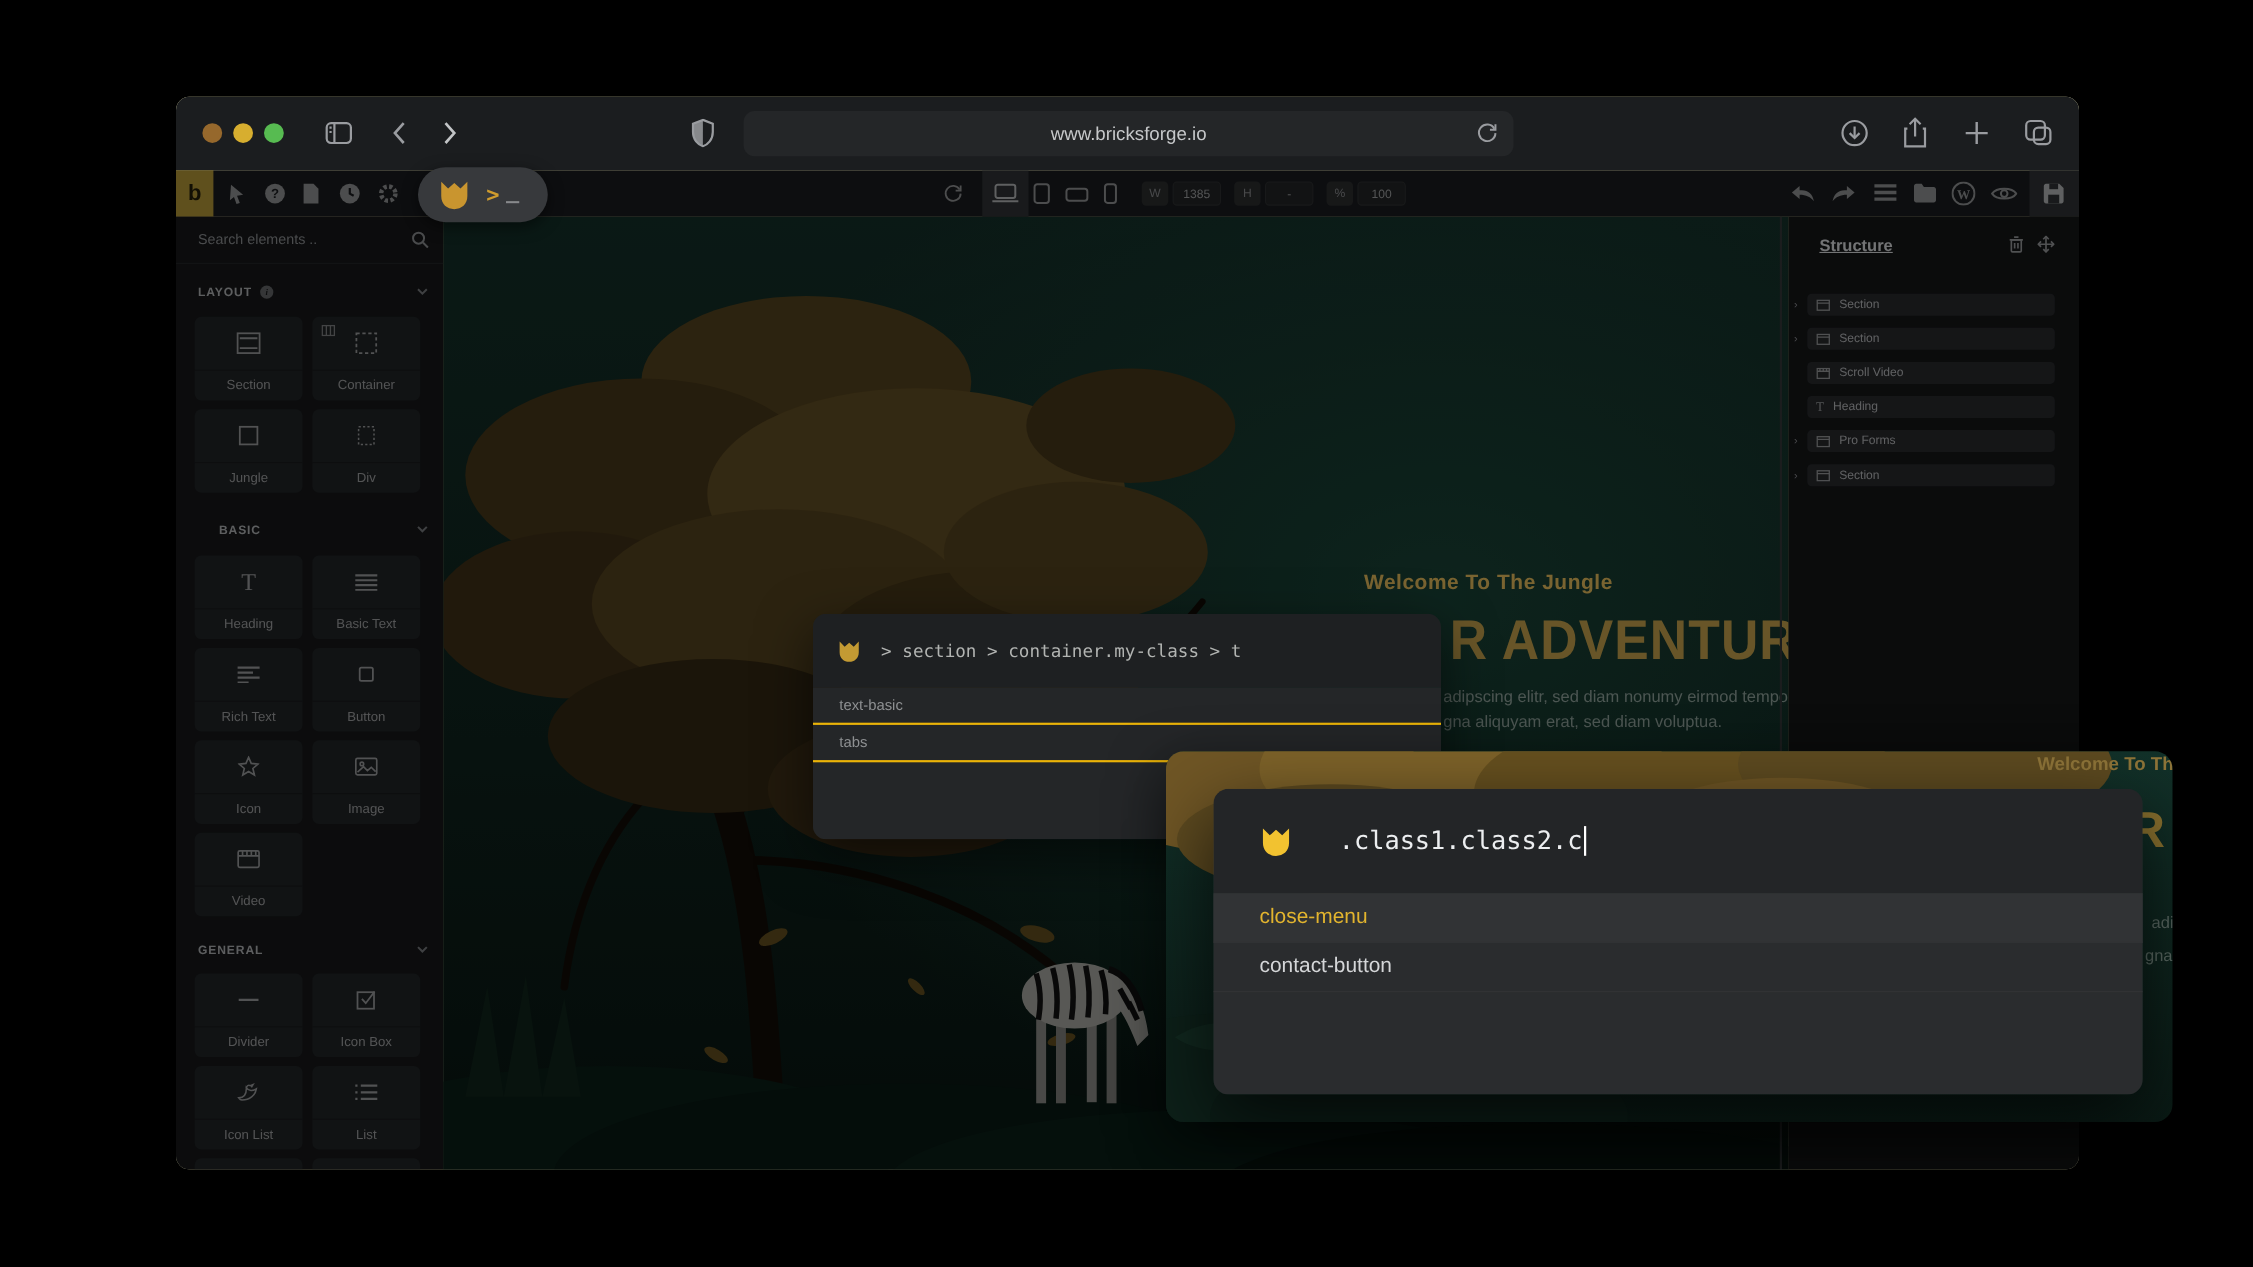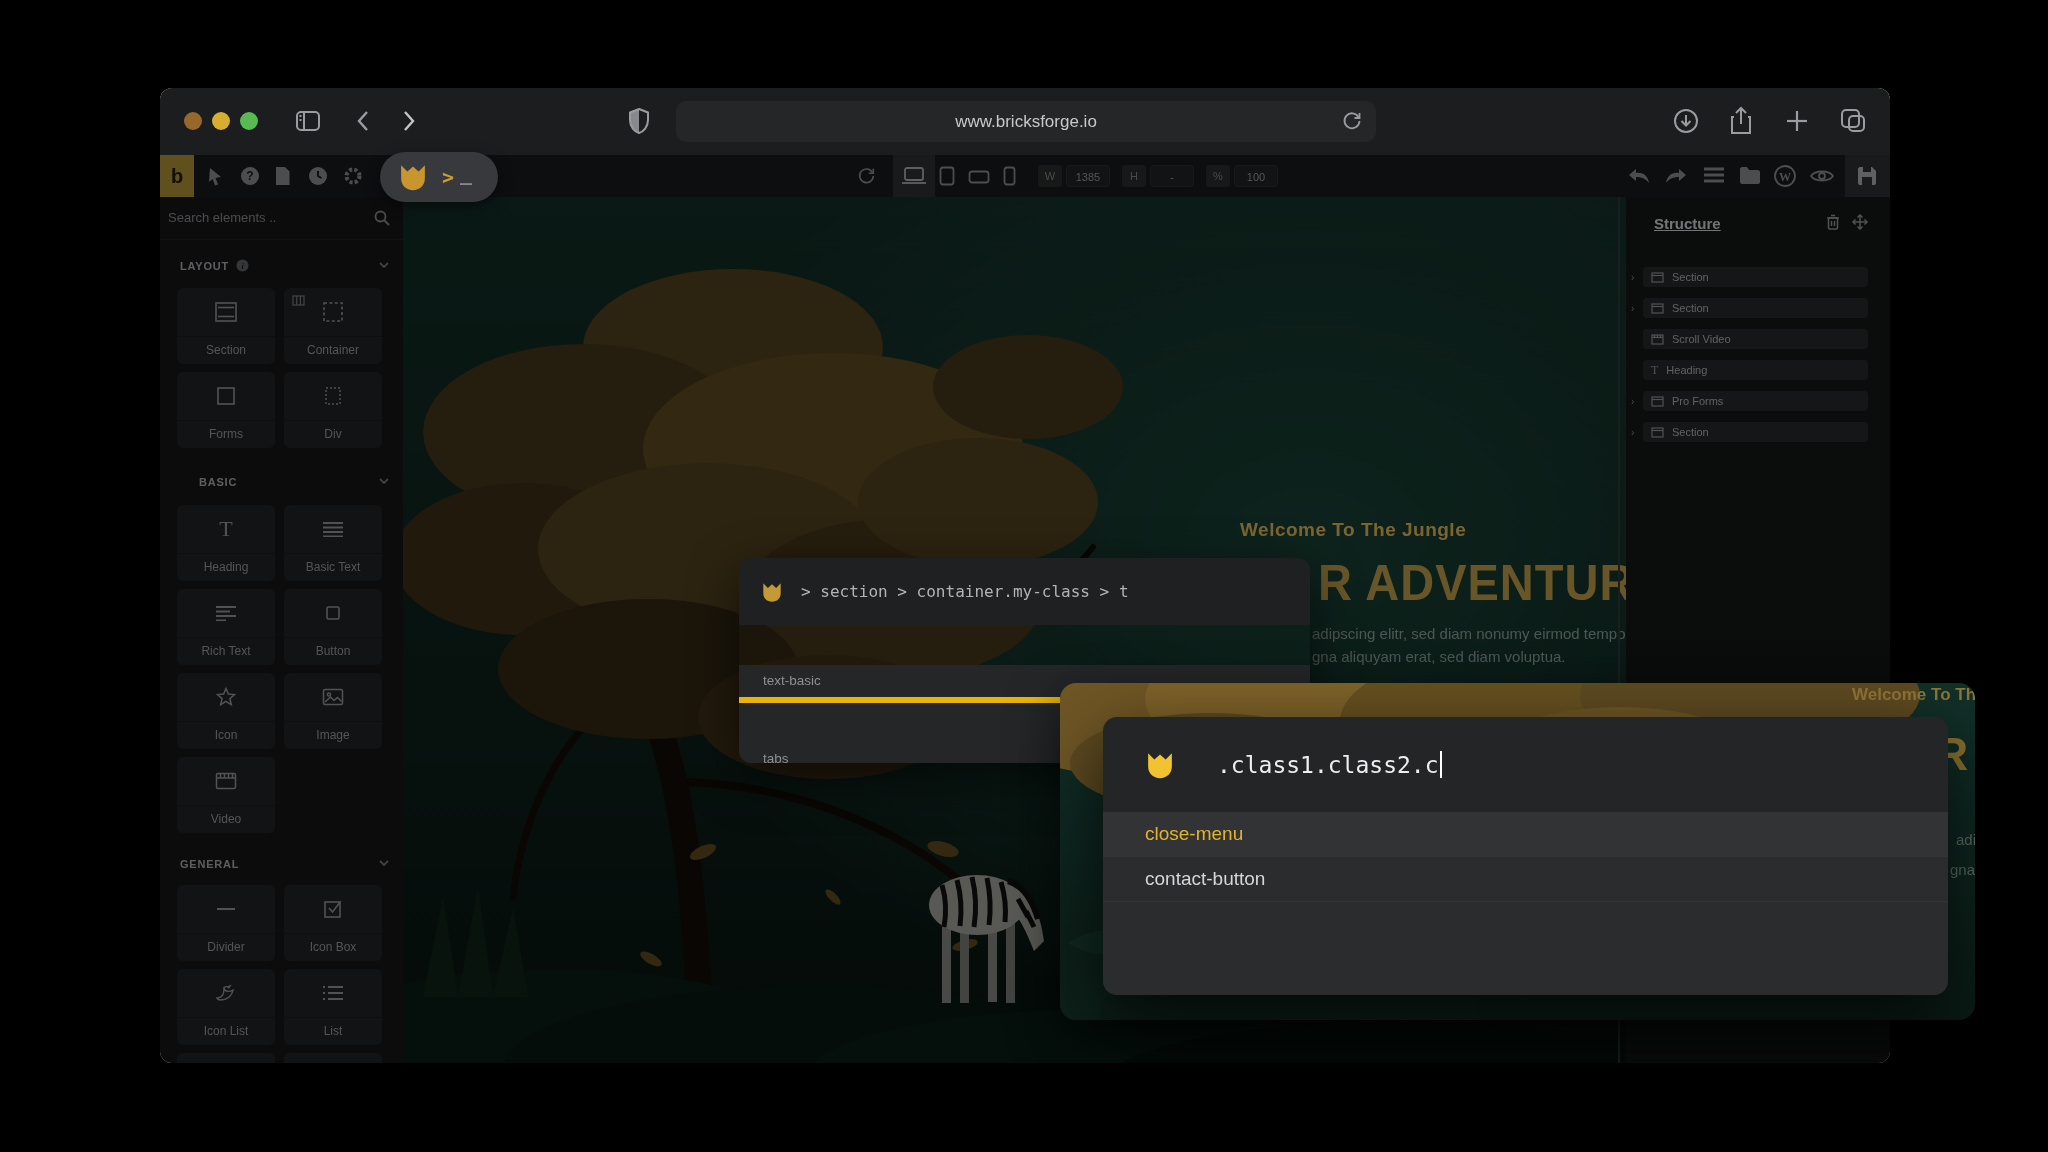--- a/index.html
+++ b/index.html
@@ -53,21 +53,21 @@
   
   #dim{left:0;top:67px;width:1730px;height:908px;background:rgba(0,0,0,.52);z-index:20;
        border-radius:0 0 12px 12px;}
   
   #cpal{left:739px;top:558px;width:571px;height:205px;z-index:40;border-radius:12px;overflow:hidden;
         box-shadow:0 16px 48px rgba(0,0,0,.55);}
   #cpal .pin{height:67px;background:#1e2022;display:flex;align-items:center;padding:0 22px;}
   #cpal .pquery{color:#b2b4b2;font-size:16px;margin-left:18px;}
   #cpal .plist{background:#242628;height:138px;}
   #cpal .pitem{height:32px;line-height:32px;padding:0 24px;color:#8e9092;font-size:13.5px;
-               border-bottom:6px solid #eab308;margin-top:40px;}
+               border-bottom:2px solid #eab308;}
   
   #pcard{left:1060px;top:683px;width:915px;height:337px;border-radius:16px;overflow:hidden;z-index:50;
          background:linear-gradient(180deg,#123129 0%,#0d211b 70%,#0a1a15 100%);
          box-shadow:0 18px 50px rgba(0,0,0,.6);}
   #pc-sub{color:#8f7539;font-size:17px;font-weight:bold;white-space:nowrap;}
   #pc-head{color:#8a712f;font-size:46px;font-weight:bold;white-space:nowrap;letter-spacing:1px;}
   .pc-body{color:#5b6a64;font-size:15px;white-space:nowrap;}
   
   #fpal{left:1103px;top:717px;width:845px;height:278px;z-index:60;border-radius:14px;overflow:hidden;
         box-shadow:0 24px 70px rgba(0,0,0,.7);}
@@ -261,21 +261,21 @@
           <svg width="20" height="20" viewBox="0 0 20 20">
               <path d="M1 3 C1 2 2 1 3 1 H15 L19 5 V17 C19 18 18 19 17 19 H3 C2 19 1 18 1 17 Z" fill="currentColor"></path>
           <rect x="5" y="11" width="10" height="8" fill="#35383b"></rect>
               <rect x="6" y="1" width="8" height="5" fill="#35383b"></rect>
             </svg>
         </span>
       </div>
     </div>
 
     <div id="lpanel" class="abs">
-      <div class="abs" style="left:8px;top:13px;color:#9b9da0;font-size:13px;">Search elements ..</div>
+      <div class="abs" style="left:20px;top:13px;color:#9b9da0;font-size:13px;">Search elements ..</div>
       <span class="abs" style="left:214px;top:13px;color:#9b9da0;">
         <svg width="16" height="16" viewBox="0 0 16 16" fill="none" stroke="currentColor" stroke-width="1.8">
           <circle cx="6.5" cy="6.5" r="5"></circle>
             <line x1="10.5" y1="10.5" x2="15" y2="15"></line>
           </svg>
       </span>
       <div class="abs" style="left:0;top:42px;width:243px;height:1px;background:#26282a;"></div>
 
       <div class="abs phdr" style="left:20px;top:63px;">LAYOUT</div>
       <span class="abs" style="left:76px;top:62px;color:#707274;">
@@ -314,21 +314,21 @@
             </svg>
         </div>
         <div class="elab">Container</div>
       </div>
       <div class="abs ecard" style="left:17px;top:175px;">
         <div class="eic">
           <svg width="20" height="20" viewBox="0 0 20 20" fill="none" stroke="currentColor" stroke-width="1.6">
               <rect x="2" y="2" width="16" height="16"></rect>
             </svg>
         </div>
-        <div class="elab">Forms</div>
+        <div class="elab">Jungle</div>
       </div>
       <div class="abs ecard" style="left:124px;top:175px;">
         <div class="eic">
           <svg width="18" height="20" viewBox="0 0 18 20" fill="none" stroke="currentColor" stroke-width="1.4" stroke-dasharray="2 2">
               <rect x="2" y="2" width="14" height="16"></rect>
             </svg>
         </div>
         <div class="elab">Div</div>
       </div>
 

